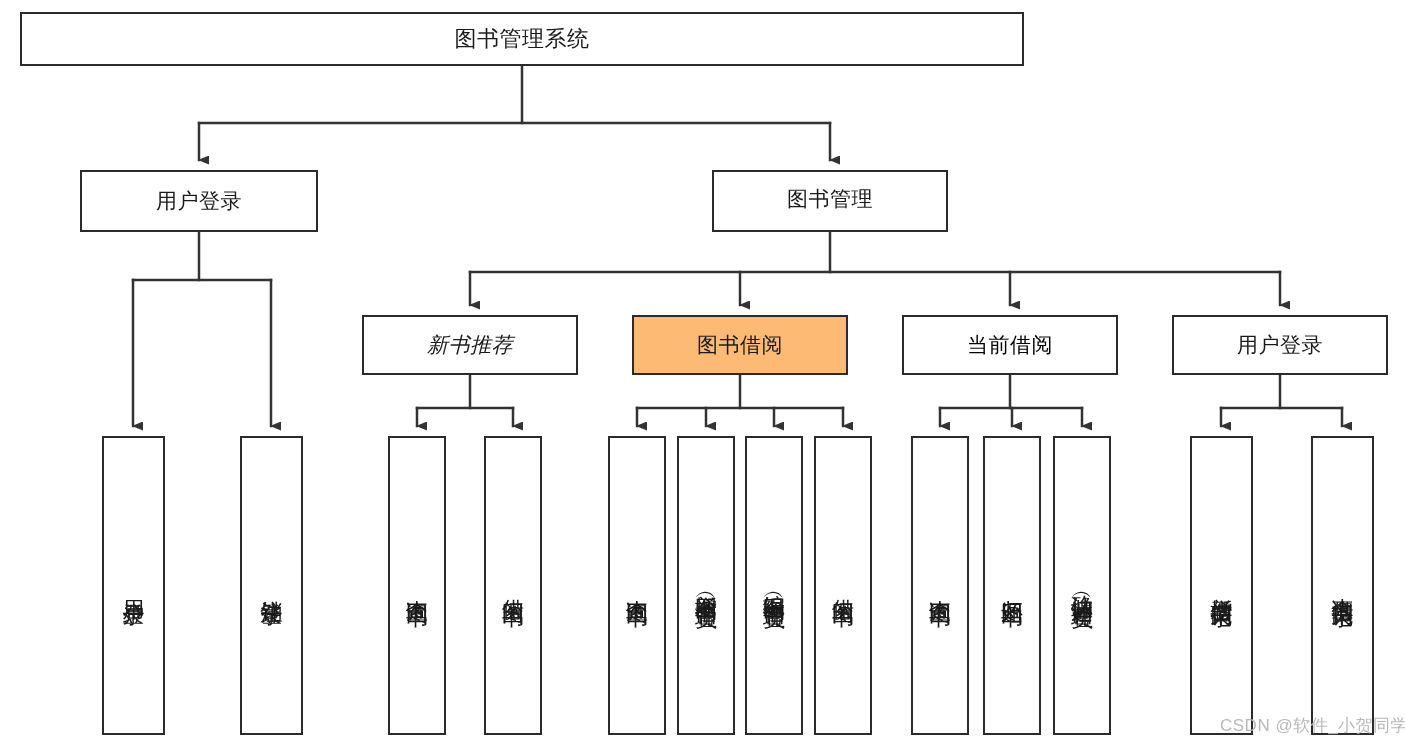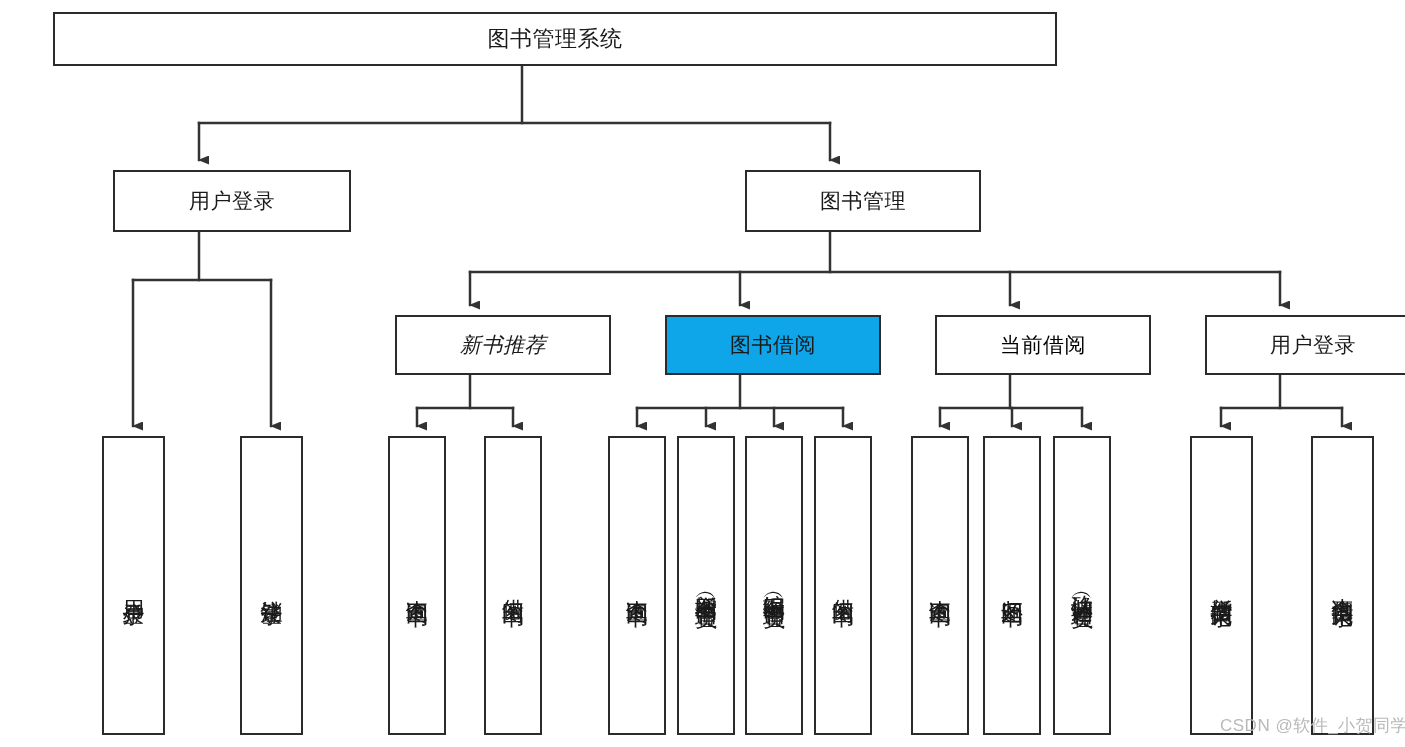--- a/index.html
+++ b/index.html
@@ -29,21 +29,20 @@
     box-sizing: border-box;
     border: 2px solid #2b2b2b;
     background: #ffffff;
     display: flex;
     align-items: center;
     justify-content: center;
     color: #1a1a1a;
   }
   .node.horizontal {
     writing-mode: horizontal-tb;
-    margin-left: 33px;
   }
   .node.vertical {
     writing-mode: vertical-rl;
     text-orientation: upright;
   }
   .node-label {
     display: block;
     line-height: 1.18;
     letter-spacing: 0.5px;
     white-space: nowrap;
@@ -109,27 +108,27 @@
       </g>
   </svg>
 
   <div id="node-layer">
       <div class="node horizontal" style="left: 20px; top: 12px; width: 1004px; height: 54px; border-color: rgb(43, 43, 43); background: rgb(255, 255, 255);">
         <span class="node-label" style="font-size: 22px; color: rgb(26, 26, 26);">图书管理系统</span>
       </div>
       <div class="node horizontal" style="left: 80px; top: 170px; width: 238px; height: 62px; border-color: rgb(43, 43, 43); background: rgb(255, 255, 255);">
         <span class="node-label" style="font-size: 21px; color: rgb(26, 26, 26);">用户登录</span>
       </div>
-      <div class="node horizontal" style="left: 712px; top: 170px; width: 236px; height: 62px; border-color: rgb(43, 43, 43); background: rgb(255, 255, 255);">
+      <div class="node horizontal" style="left: 712px; top: 170px; width: 236px; height: 62px; border-color: rgb(43, 43, 43); background: rgb(255, 255, 255); font-family: Liberation Mono, monospace;">
         <span class="node-label" style="font-size: 21px; color: rgb(26, 26, 26);">图书管理</span>
       </div>
       <div class="node horizontal" style="left: 362px; top: 315px; width: 216px; height: 60px; border-color: rgb(43, 43, 43); background: rgb(255, 255, 255); font-style: italic;">
         <span class="node-label" style="font-size: 21px; color: rgb(26, 26, 26);">新书推荐</span>
       </div>
-      <div class="node horizontal" style="left: 632px; top: 315px; width: 216px; height: 60px; border-color: rgb(43, 43, 43); background: #0ea5e9;">
+      <div class="node horizontal" style="left: 632px; top: 315px; width: 216px; height: 60px; border-color: rgb(43, 43, 43); background: #fdba74;">
         <span class="node-label" style="font-size: 21px; color: rgb(26, 26, 26);">图书借阅</span>
       </div>
       <div class="node horizontal" style="left: 902px; top: 315px; width: 216px; height: 60px; border-color: rgb(43, 43, 43); background: rgb(255, 255, 255);">
         <span class="node-label" style="font-size: 21px; color: #000000;">当前借阅</span>
       </div>
       <div class="node horizontal" style="left: 1172px; top: 315px; width: 216px; height: 60px; border-color: rgb(43, 43, 43); background: rgb(255, 255, 255);">
         <span class="node-label" style="font-size: 21px; color: rgb(26, 26, 26);">用户登录</span>
       </div>
       <div class="node vertical" style="left: 102px; top: 436px; width: 63px; height: 299px; border-color: rgb(43, 43, 43); background: rgb(255, 255, 255);">
         <span class="node-label" style="font-size: 22px; color: rgb(26, 26, 26);">用户登录</span>

